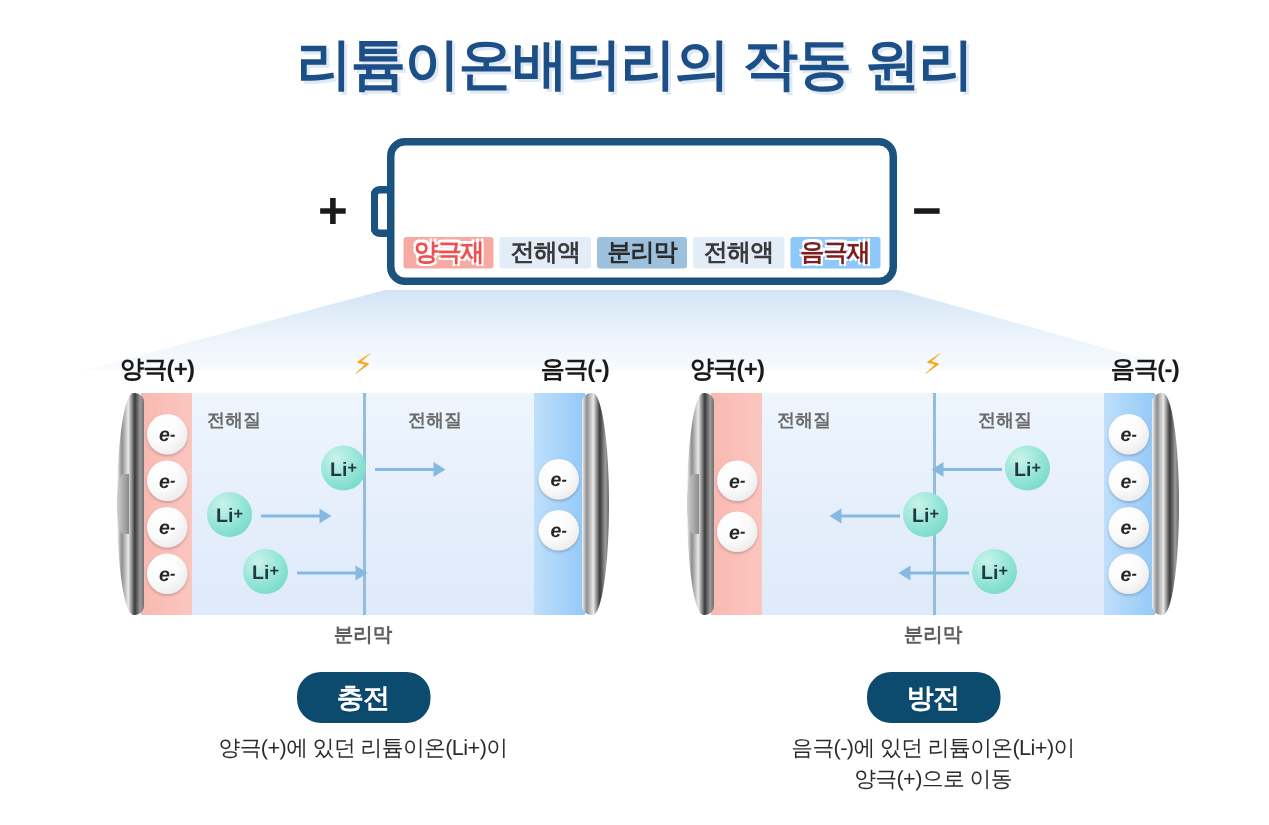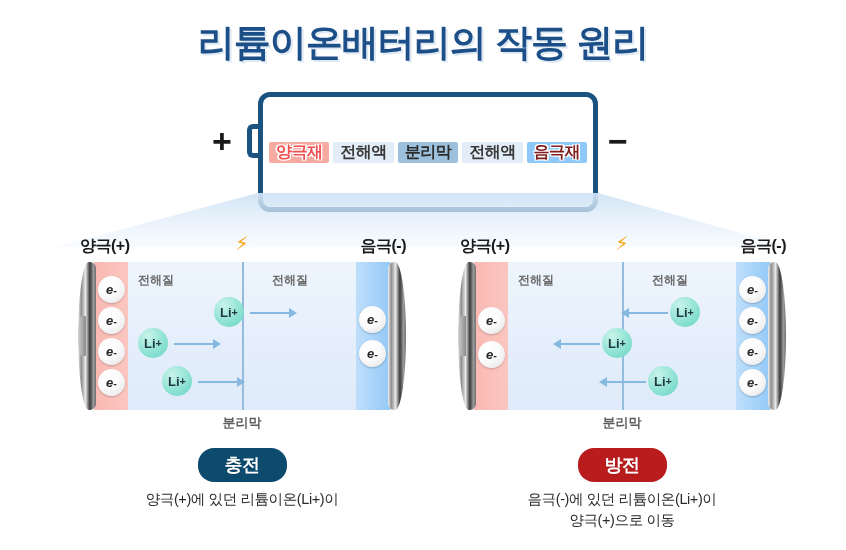--- a/index.html
+++ b/index.html
@@ -32,25 +32,25 @@
   .battery-nub {
     position: absolute; left: 247px; top: 36px;
     width: 14px; height: 34px;
     border: 5px solid #1a5280;
     border-right: none;
     border-radius: 6px 0 0 6px;
     background: #fff;
   }
   .battery-body {
     position: absolute; left: 258px; top: 4px;
-    width: 340px; height: 120px;
+    width: 340px; height: 98px;
     border: 5px solid #1a5280;
     border-radius: 12px;
     background: #ffffff;
-    display: flex; align-items: center;
+    display: flex; align-items: flex-end;
     padding: 6px; gap: 4px;
     overflow: hidden;
   }
   .seg {
     flex: 1;
     display: flex; align-items: center; justify-content: center;
     font-size: 16px; font-weight: bold; letter-spacing: -0.5px;
     border-radius: 2px;
   }
   .seg.cathode { background: #f6aaa2; color: #ef4f4f;
@@ -145,21 +145,21 @@
   
   .caption { position: absolute; top: 448px; width: 340px; text-align: center; }
   .caption.left  { left: 72px; }
   .caption.right { left: 452px; }
   .pill {
     display: inline-block; padding: 5px 27px; border-radius: 16px;
     font-size: 18px; font-weight: bold; color: #ffffff; letter-spacing: -0.5px;
     text-shadow: 0 1px 1px rgba(0,0,0,0.12);
   }
   .pill.charge    { background: #0c4a6e; }
-  .pill.discharge { background: #b91c1c; }
+  .pill.discharge { background: #0c4a6e; }
   .cap-text {
     margin-top: 7px; font-size: 14.5px; color: #2b2b2b; line-height: 1.45;
     letter-spacing: -0.4px;
   }
 </style>
 </head>
 <body>
 
 <div id="stage">
 

